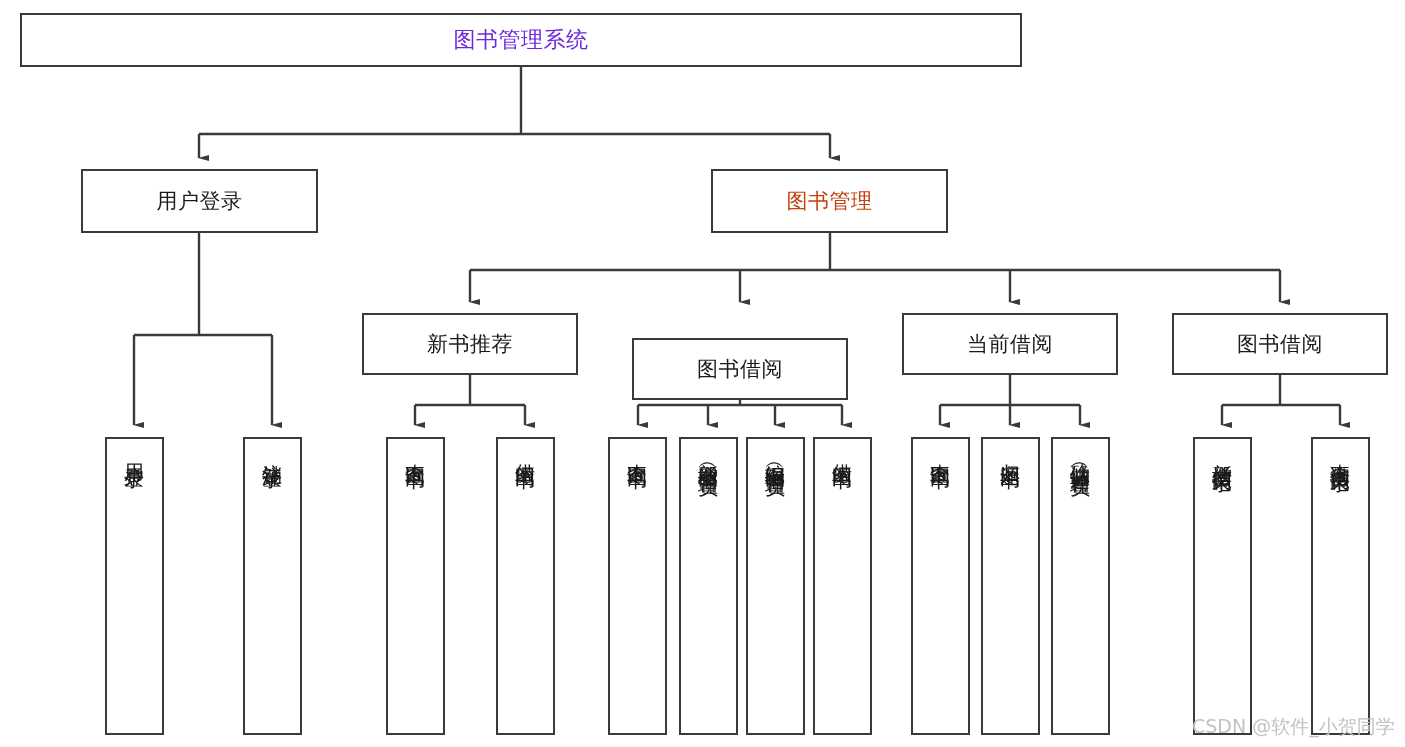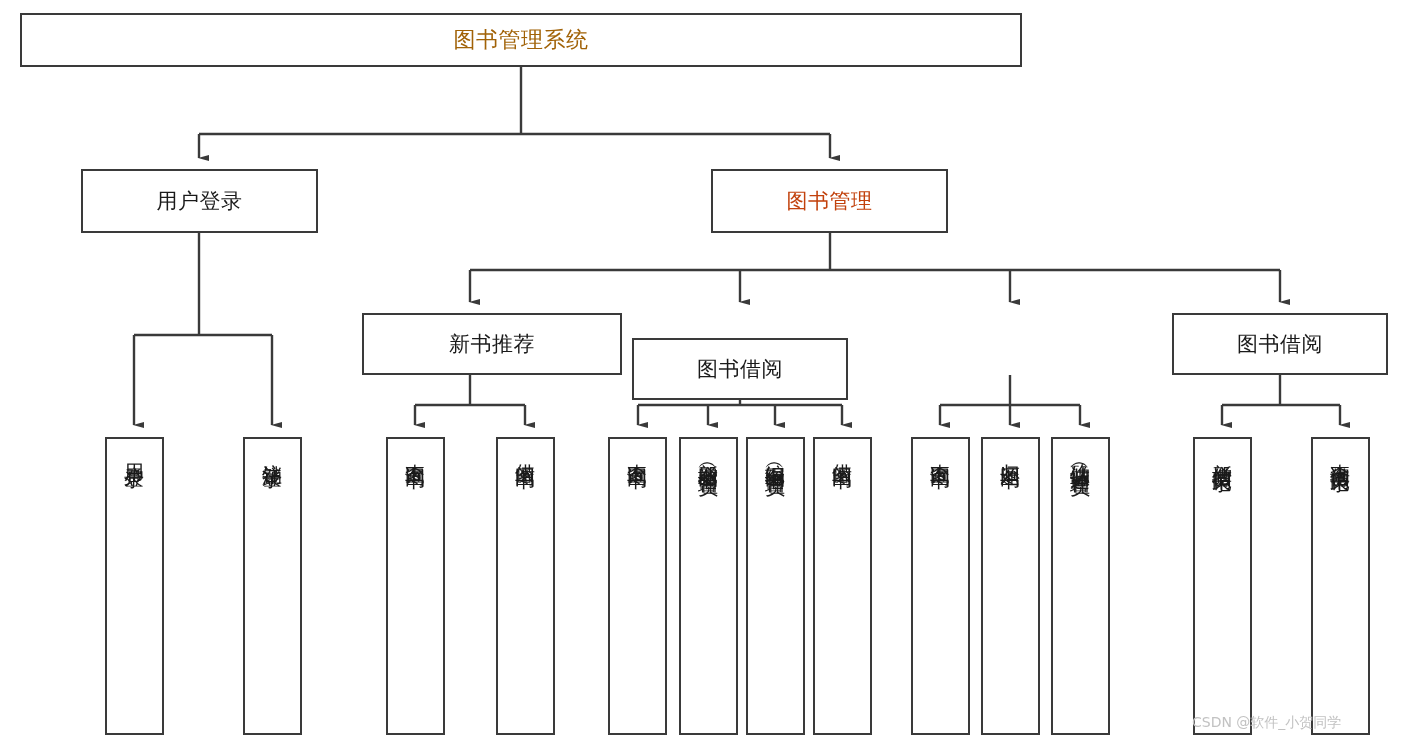--- a/index.html
+++ b/index.html
@@ -60,21 +60,21 @@
     writing-mode: vertical-rl;
     text-orientation: upright;
     font-size: 20px;
     line-height: 1.0;
     letter-spacing: 2px;
     white-space: nowrap;
   }
   .watermark {
     position: absolute;
     color: #c2c2c2;
-    font-size: 14px;
+    font-size: 19px;
     white-space: nowrap;
     z-index: 3;
     font-family: "DejaVu Sans", "Liberation Sans", sans-serif;
   }
 </style>
 </head>
 <body>
 
 <div id="canvas">
 
@@ -121,37 +121,40 @@
       <path d="M 1010 405 L 1010 425" marker-end="url(#arrow)"></path>
       <path d="M 1080 405 L 1080 425" marker-end="url(#arrow)"></path>
 
       <path d="M 1280 375 L 1280 405"></path>
       <path d="M 1222 405 L 1340 405"></path>
       <path d="M 1222 405 L 1222 425" marker-end="url(#arrow)"></path>
       <path d="M 1340 405 L 1340 425" marker-end="url(#arrow)"></path>
     </g>
   </svg>
 
-  <div class="node horiz root" style="left: 20px; top: 13px; width: 1002px; height: 54px; border-color: rgb(58, 58, 58); background: rgb(255, 255, 255); color: #a16207;">
+  <div class="node horiz root" style="left: 20px; top: 13px; width: 1002px; height: 54px; border-color: rgb(58, 58, 58); background: rgb(255, 255, 255); color: #6d28d9;">
     <span class="label">图书管理系统</span>
   </div>
 
   <div class="node horiz" style="left: 81px; top: 169px; width: 237px; height: 64px; border-color: rgb(58, 58, 58); background: rgb(255, 255, 255); color: rgb(26, 26, 26);">
     <span class="label">用户登录</span>
   </div>
   <div class="node horiz" style="left: 711px; top: 169px; width: 237px; height: 64px; border-color: rgb(58, 58, 58); background: rgb(255, 255, 255); color: #c2410c;">
     <span class="label">图书管理</span>
   </div>
 
-  <div class="node horiz" style="left: 362px; top: 313px; width: 260px; height: 62px; border-color: rgb(58, 58, 58); background: rgb(255, 255, 255); color: rgb(26, 26, 26);">
+  <div class="node horiz" style="left: 362px; top: 313px; width: 216px; height: 62px; border-color: rgb(58, 58, 58); background: rgb(255, 255, 255); color: rgb(26, 26, 26);">
     <span class="label">新书推荐</span>
   </div>
   <div class="node horiz" style="left: 632px; top: 313px; width: 216px; height: 62px; border-color: rgb(58, 58, 58); background: rgb(255, 255, 255); color: rgb(26, 26, 26); margin-top: 25px;">
     <span class="label">图书借阅</span>
   </div>
+  <div class="node horiz" style="left: 902px; top: 313px; width: 216px; height: 62px; border-color: rgb(58, 58, 58); background: rgb(255, 255, 255); color: rgb(26, 26, 26);">
+    <span class="label">当前借阅</span>
+  </div>
   <div class="node horiz" style="left: 1172px; top: 313px; width: 216px; height: 62px; border-color: rgb(58, 58, 58); background: rgb(255, 255, 255); color: rgb(26, 26, 26);">
     <span class="label">图书借阅</span>
   </div>
 
   <div class="node vert" style="left: 105px; top: 437px; width: 59px; height: 298px; border-color: rgb(58, 58, 58); background: rgb(255, 255, 255); color: rgb(26, 26, 26);">
     <span class="label">用户登录</span>
   </div>
   <div class="node vert" style="left: 243px; top: 437px; width: 59px; height: 298px; border-color: rgb(58, 58, 58); background: rgb(255, 255, 255); color: rgb(26, 26, 26);">
     <span class="label">注销登录</span>
   </div>

